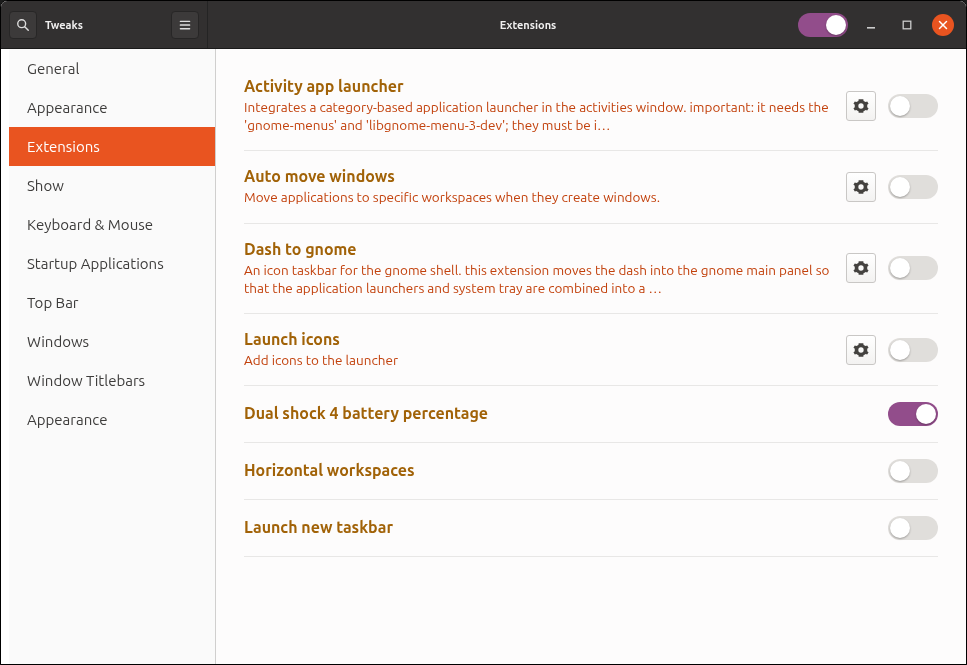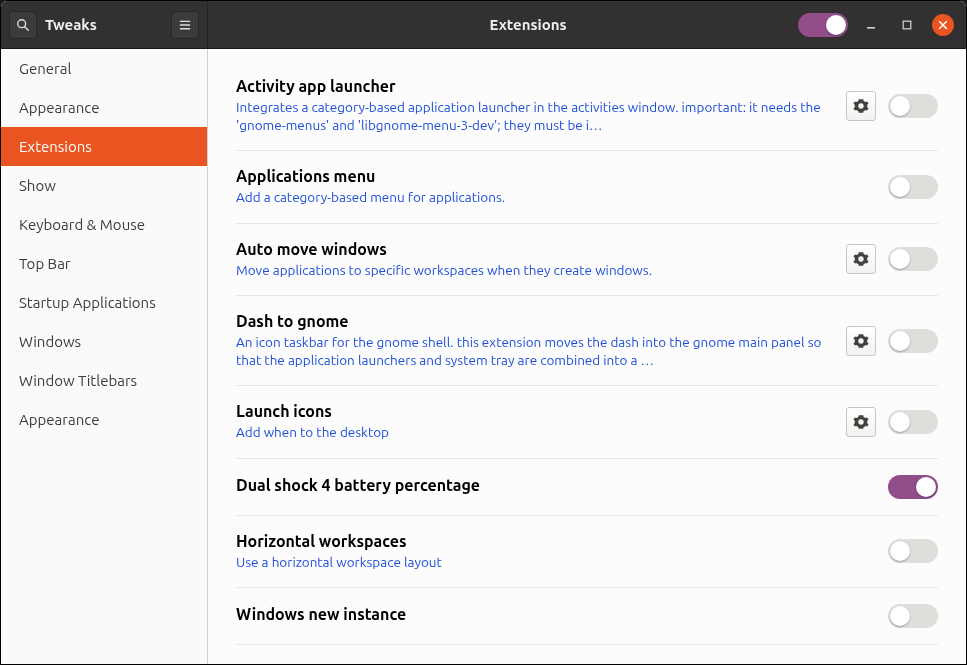--- a/index.html
+++ b/index.html
@@ -46,21 +46,21 @@
     position: relative;
   }
   .titlebar-buttons {
     display: flex;
     align-items: center;
     gap: 14px;
     padding: 0 12px;
   }
   .titlebar-title {
     font-weight: 700;
-    font-size: 15px;
+    font-size: 11px;
     color: #f0efef;
   }
   .titlebar-center .titlebar-title {
     position: absolute;
     left: 50%;
     transform: translateX(-50%);
   }
   .icon-btn {
     width: 28px;
     height: 28px;
@@ -87,20 +87,21 @@
     color: #eee;
     cursor: pointer;
   }
   .win-btn.close { background: #e95420; color: #fff; }
   .win-btn svg { display: block; }
   .body {
     flex: 1;
     display: flex;
     min-height: 0;
     background: #fff;
+    margin-left: 8px;
   }
   .sidebar {
     width: 207px;
     border-right: 1px solid #d0cfce;
     background: #fafafa;
     overflow: auto;
   }
   .sidebar-item {
     padding: 11px 18px;
     font-size: 15px;
@@ -124,26 +125,26 @@
     align-items: center;
     padding: 16px 0;
     border-bottom: 1px solid #e8e7e6;
     gap: 12px;
   }
   .ext-row:first-child { padding-top: 12px; }
   .ext-text { flex: 1; min-width: 0; }
   .ext-title {
     font-weight: 700;
     font-size: 16px;
-    color: #000000;
+    color: #a16207;
     margin-bottom: 3px;
   }
   .ext-desc {
     font-size: 13.5px;
-    color: #1d4ed8;
+    color: #c2410c;
     line-height: 1.35;
     overflow: hidden;
     display: -webkit-box;
     -webkit-line-clamp: 2;
     -webkit-box-orient: vertical;
   }
   .gear-btn {
     width: 30px;
     height: 30px;
     border-radius: 3px;
@@ -240,22 +241,22 @@
     </div>
   </div>
 
   <div class="body">
     <div class="sidebar" id="sidebar">
         <div class="sidebar-item"><span>General</span></div>
         <div class="sidebar-item"><span>Appearance</span></div>
         <div class="sidebar-item active"><span>Extensions</span></div>
         <div class="sidebar-item"><span>Show</span></div>
         <div class="sidebar-item"><span>Keyboard &amp; Mouse</span></div>
+        <div class="sidebar-item"><span>Startup Applications</span></div>
         <div class="sidebar-item"><span>Top Bar</span></div>
-        <div class="sidebar-item"><span>Startup Applications</span></div>
         <div class="sidebar-item"><span>Windows</span></div>
         <div class="sidebar-item"><span>Window Titlebars</span></div>
         <div class="sidebar-item"><span>Appearance</span></div>
       </div>
     <div class="content">
       <div class="content-inner" id="ext-list">
           <div class="ext-row">
             <div class="ext-text">
               <div class="ext-title">Activity app launcher</div>
               <div class="ext-desc">Integrates a category-based application launcher in the activities window. important: it needs the 'gnome-menus' and 'libgnome-menu-3-dev'; they must be i…</div>
@@ -265,30 +266,20 @@
                 <path fill="currentColor" d="M12 8a4 4 0 100 8 4 4 0 000-8zm9.4 4c0 .6-.05 1.17-.15 1.73l2.08 1.62-2 3.46-2.45-.98a8.1 8.1 0 01-3 1.73L15.5 22h-7l-.38-2.44a8.1 8.1 0 01-3-1.73l-2.45.98-2-3.46 2.08-1.62A8.6 8.6 0 012.6 12c0-.6.05-1.17.15-1.73L.67 8.65l2-3.46 2.45.98a8.1 8.1 0 013-1.73L8.5 2h7l.38 2.44a8.1 8.1 0 013 1.73l2.45-.98 2 3.46-2.08 1.62c.1.56.15 1.13.15 1.73z"></path>
               </svg>
             </div>
             <div class="switch">
               <div class="switch-track"></div>
               <div class="switch-knob"></div>
             </div>
           </div>
           <div class="ext-row">
             <div class="ext-text">
-              <div class="ext-title">Applications menu</div>
-              <div class="ext-desc">Add a category-based menu for applications.</div>
-            </div>
-            <div class="switch">
-              <div class="switch-track"></div>
-              <div class="switch-knob"></div>
-            </div>
-          </div>
-          <div class="ext-row">
-            <div class="ext-text">
               <div class="ext-title">Auto move windows</div>
               <div class="ext-desc">Move applications to specific workspaces when they create windows.</div>
             </div>
             <div class="gear-btn">
               <svg width="16" height="16" viewBox="0 0 24 24">
                 <path fill="currentColor" d="M12 8a4 4 0 100 8 4 4 0 000-8zm9.4 4c0 .6-.05 1.17-.15 1.73l2.08 1.62-2 3.46-2.45-.98a8.1 8.1 0 01-3 1.73L15.5 22h-7l-.38-2.44a8.1 8.1 0 01-3-1.73l-2.45.98-2-3.46 2.08-1.62A8.6 8.6 0 012.6 12c0-.6.05-1.17.15-1.73L.67 8.65l2-3.46 2.45.98a8.1 8.1 0 013-1.73L8.5 2h7l.38 2.44a8.1 8.1 0 013 1.73l2.45-.98 2 3.46-2.08 1.62c.1.56.15 1.13.15 1.73z"></path>
               </svg>
             </div>
             <div class="switch">
               <div class="switch-track"></div>
@@ -306,21 +297,21 @@
               </svg>
             </div>
             <div class="switch">
               <div class="switch-track"></div>
               <div class="switch-knob"></div>
             </div>
           </div>
           <div class="ext-row">
             <div class="ext-text">
               <div class="ext-title">Launch icons</div>
-              <div class="ext-desc">Add when to the desktop</div>
+              <div class="ext-desc">Add icons to the launcher</div>
             </div>
             <div class="gear-btn">
               <svg width="16" height="16" viewBox="0 0 24 24">
                 <path fill="currentColor" d="M12 8a4 4 0 100 8 4 4 0 000-8zm9.4 4c0 .6-.05 1.17-.15 1.73l2.08 1.62-2 3.46-2.45-.98a8.1 8.1 0 01-3 1.73L15.5 22h-7l-.38-2.44a8.1 8.1 0 01-3-1.73l-2.45.98-2-3.46 2.08-1.62A8.6 8.6 0 012.6 12c0-.6.05-1.17.15-1.73L.67 8.65l2-3.46 2.45.98a8.1 8.1 0 013-1.73L8.5 2h7l.38 2.44a8.1 8.1 0 013 1.73l2.45-.98 2 3.46-2.08 1.62c.1.56.15 1.13.15 1.73z"></path>
               </svg>
             </div>
             <div class="switch">
               <div class="switch-track"></div>
               <div class="switch-knob"></div>
             </div>
@@ -330,30 +321,29 @@
               <div class="ext-title">Dual shock 4 battery percentage</div>
             </div>
             <div class="switch on">
               <div class="switch-track"></div>
               <div class="switch-knob"></div>
             </div>
           </div>
           <div class="ext-row">
             <div class="ext-text">
               <div class="ext-title">Horizontal workspaces</div>
-              <div class="ext-desc">Use a horizontal workspace layout</div>
-            </div>
-            <div class="switch">
-              <div class="switch-track"></div>
-              <div class="switch-knob"></div>
-            </div>
-          </div>
-          <div class="ext-row">
-            <div class="ext-text">
-              <div class="ext-title">Windows new instance</div>
+            </div>
+            <div class="switch">
+              <div class="switch-track"></div>
+              <div class="switch-knob"></div>
+            </div>
+          </div>
+          <div class="ext-row">
+            <div class="ext-text">
+              <div class="ext-title">Launch new taskbar</div>
               <div class="ext-desc"></div>
             </div>
             <div class="switch">
               <div class="switch-track"></div>
               <div class="switch-knob"></div>
             </div>
           </div>
         </div>
     </div>
   </div>

